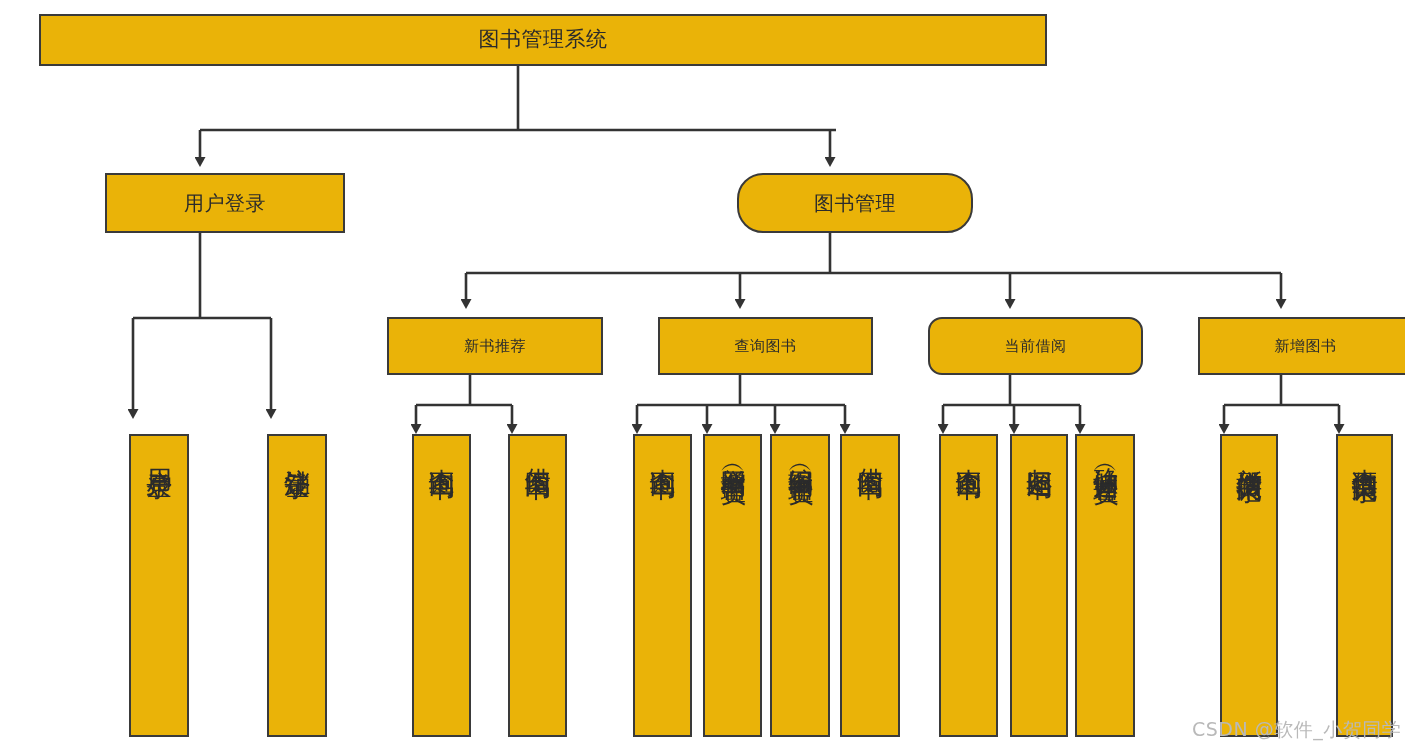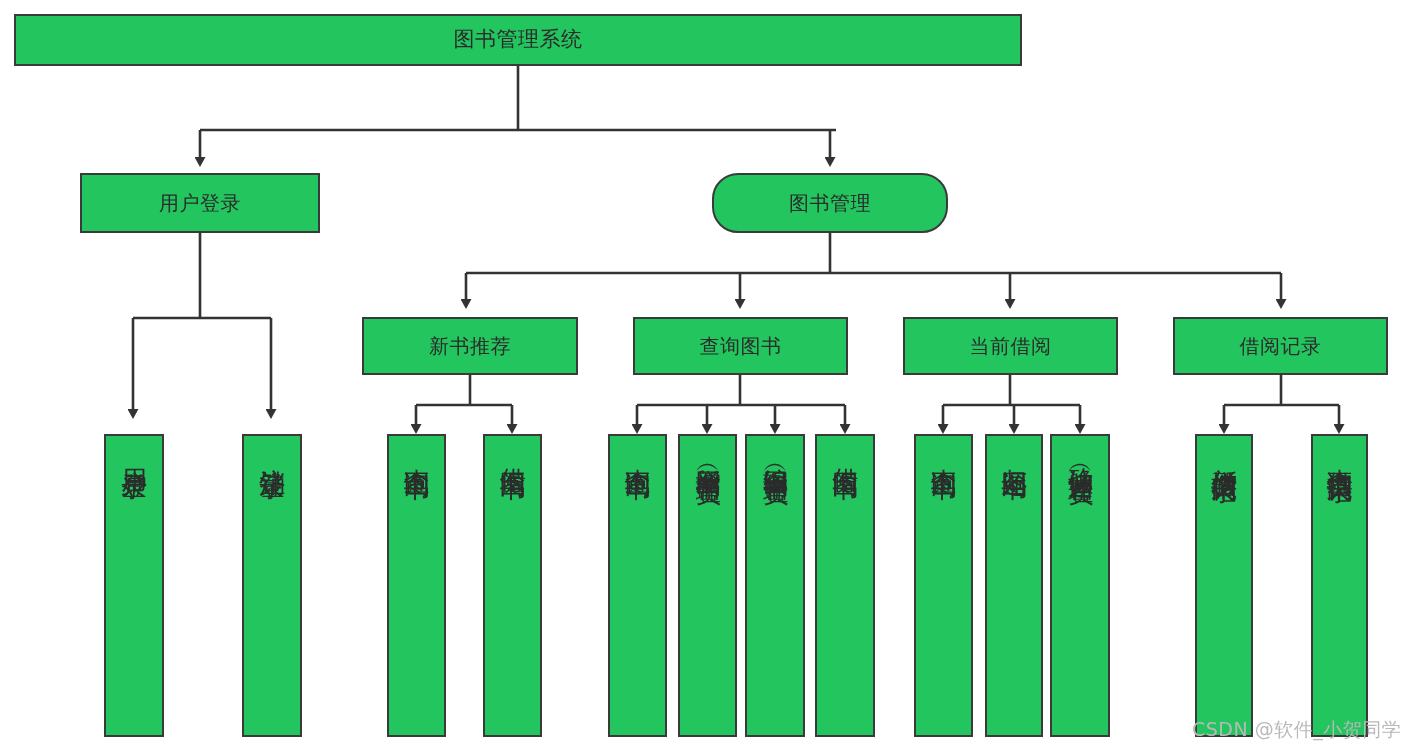--- a/index.html
+++ b/index.html
@@ -22,40 +22,41 @@
     position: absolute;
     left: 0;
     top: 0;
     width: 1405px;
     height: 747px;
     pointer-events: none;
   }
   .node {
     position: absolute;
     box-sizing: border-box;
-    background: #22c55e;
+    background: #eab308;
     border: 2px solid #3a3a3a;
     display: flex;
     align-items: center;
     justify-content: center;
     color: #2b2b2b;
     z-index: 2;
+    margin-left: 25px;
   }
   .node .lbl {
     display: block;
     text-align: center;
     line-height: 1.12;
     letter-spacing: 0.5px;
   }
   
   .lvl0 { font-size: 21px; }
   
   .lvl1 { font-size: 20px; }
   
-  .lvl2 { font-size: 20px; }
+  .lvl2 { font-size: 15px; }
   
   .leaf .lbl {
     writing-mode: vertical-rl;
     text-orientation: upright;
     font-size: 26px;
     line-height: 1.06;
     letter-spacing: 2px;
     white-space: nowrap;
   }
   .leaf {
@@ -142,26 +143,26 @@
   </div>
 
   <div class="node lvl2" style="left:362px; top:317px; width:216px; height:58px;">
     <span class="lbl">新书推荐</span>
   </div>
 
   <div class="node lvl2" style="left:633px; top:317px; width:215px; height:58px;">
     <span class="lbl">查询图书</span>
   </div>
 
-  <div class="node lvl2" style="left:903px; top:317px; width:215px; height:58px;">
+  <div class="node lvl2" style="left:903px; top:317px; width:215px; height:58px;border-radius:14px;">
     <span class="lbl">当前借阅</span>
   </div>
 
   <div class="node lvl2" style="left:1173px; top:317px; width:215px; height:58px;">
-    <span class="lbl">借阅记录</span>
+    <span class="lbl">新增图书</span>
   </div>
 
   <div class="node leaf" style="left:104px; top:434px; width:60px; height:303px;">
     <span class="lbl">用户登录</span>
   </div>
 
   <div class="node leaf" style="left:242px; top:434px; width:60px; height:303px;">
     <span class="lbl">注销登录</span>
   </div>
 

